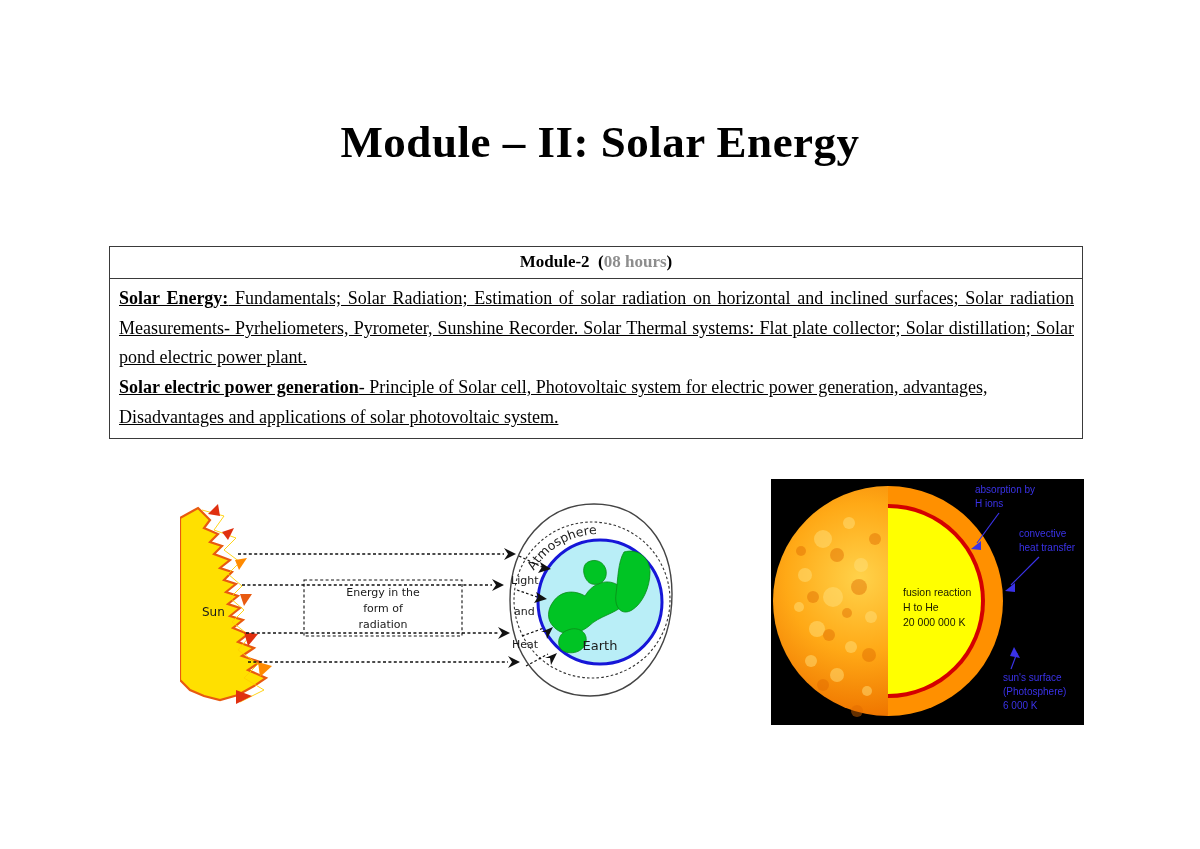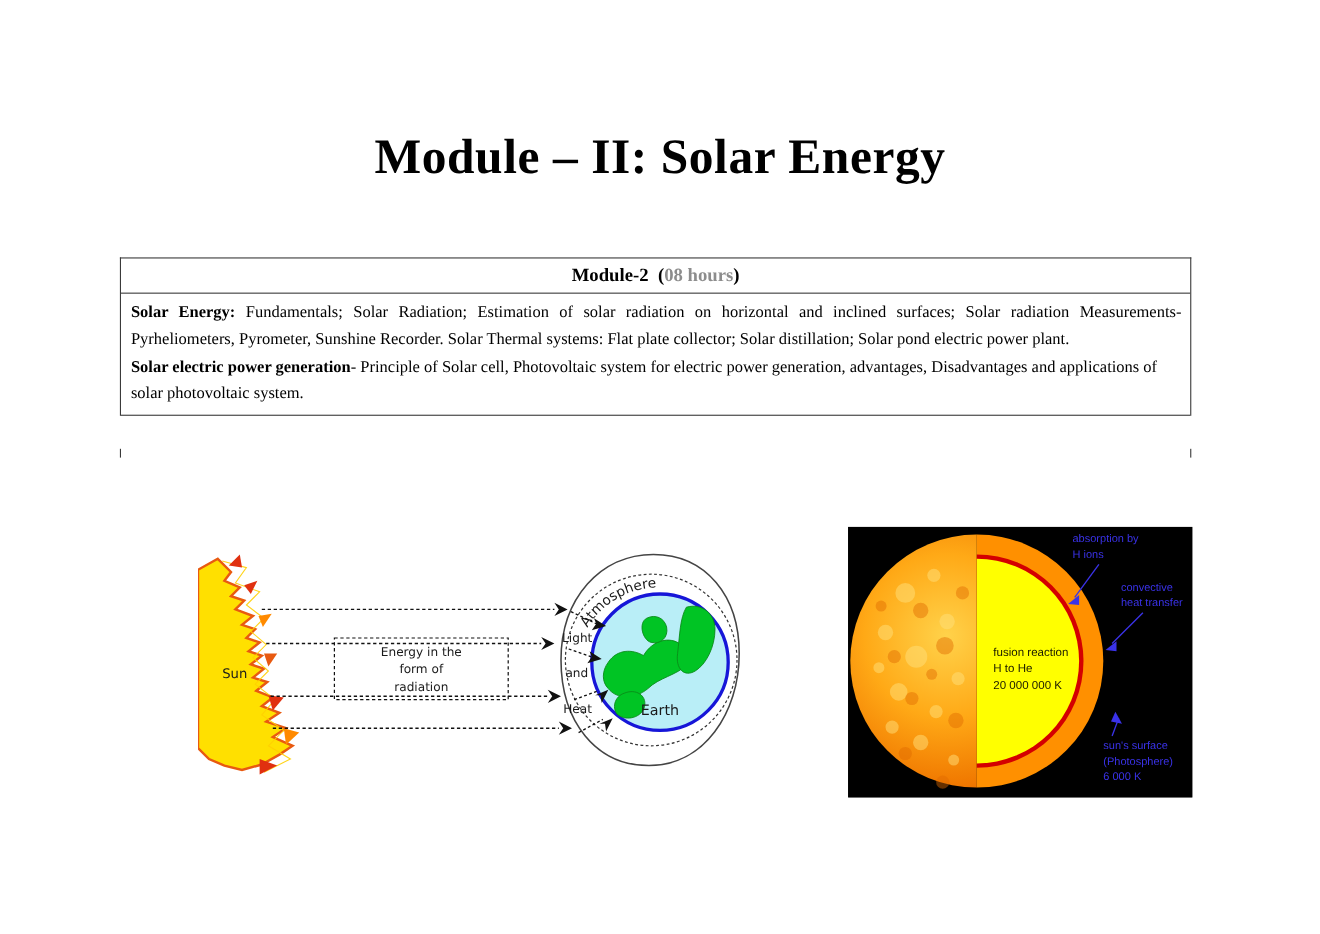--- a/index.html
+++ b/index.html
@@ -28,45 +28,46 @@
     font-size: 45px;
     letter-spacing: 0.5px;
     line-height: 1.1;
     white-space: nowrap;
   }
 
   
   #syllabus-table {
     position: absolute;
     left: 109px;
-    top: 234px;
+    top: 246px;
     width: 974px;
     border-left: 1.5px solid #3a3a3a;
     border-right: 1.5px solid #3a3a3a;
     border-top: 1.5px solid #3a3a3a;
     box-sizing: border-box;
   }
   #table-header-row {
     border-bottom: 1.5px solid #3a3a3a;
     text-align: center;
     padding: 5px 0 6px 0;
     font-size: 17px;
     font-weight: bold;
   }
   .hdr-black { color: #000000; }
   .hdr-gray  { color: #8d8d8d; }
   #table-body-row {
     padding: 5px 8px 6px 9px;
     border-bottom: 1.5px solid #3a3a3a;
   }
   .syl-line {
-    font-size: 15px;
+    font-size: 18px;
     line-height: 1.65;
     text-align: justify;
     text-justify: inter-word;
+    text-decoration: underline;
   }
   .syl-line.last { text-align: left; }
   .syl-b { font-weight: bold; text-align: right; }
   
   #table-clipped-row {
     height: 8px;
     border-left: 1.5px solid #3a3a3a;
     border-right: 1.5px solid #3a3a3a;
     box-sizing: border-box;
   }

